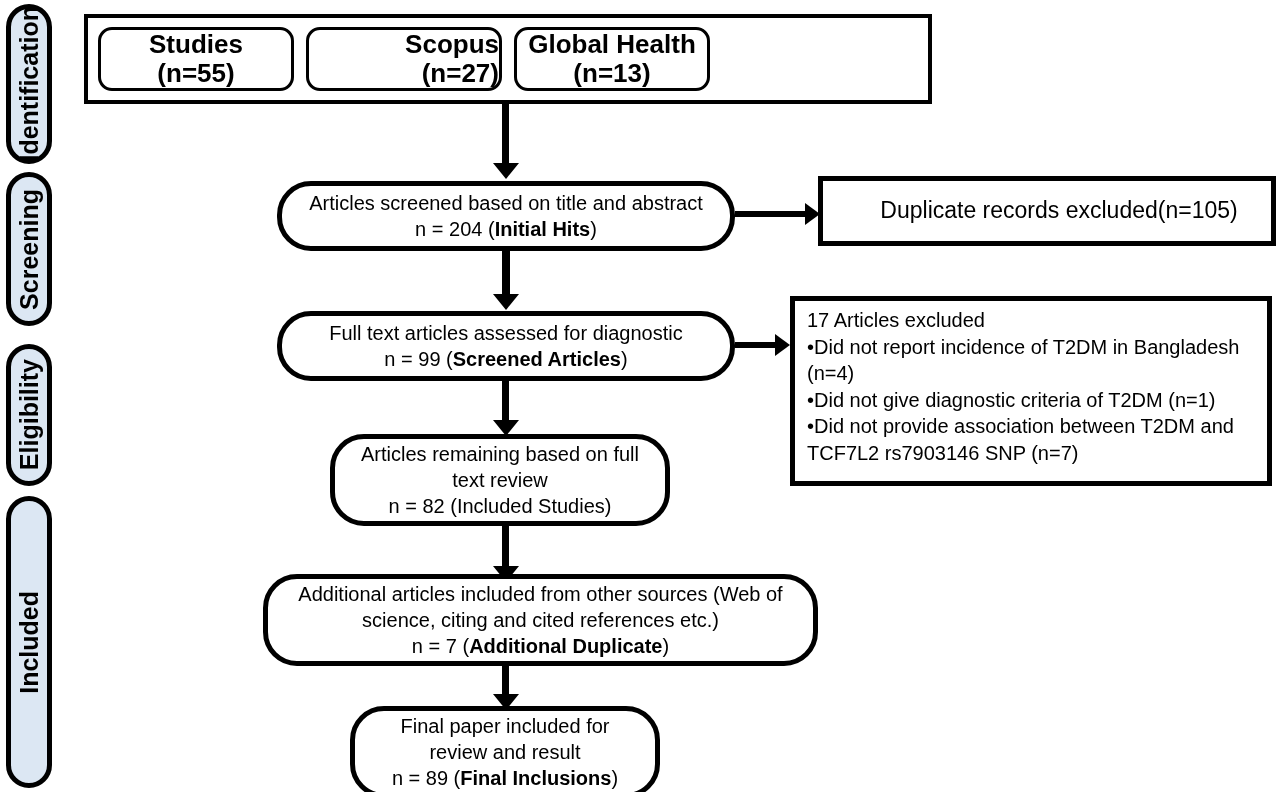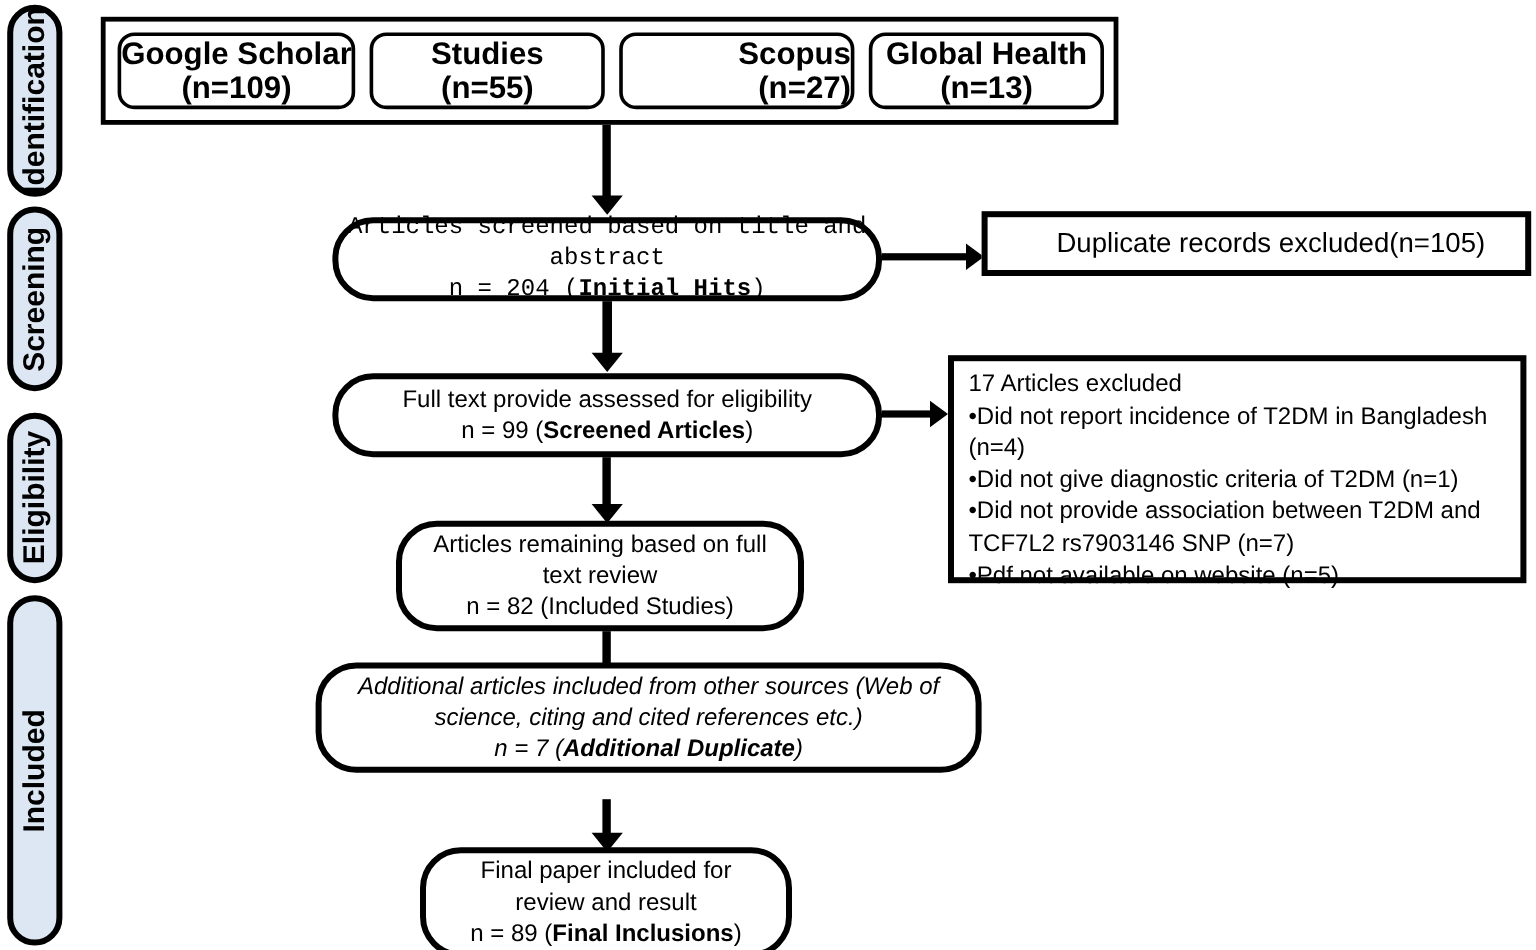--- a/index.html
+++ b/index.html
@@ -148,90 +148,85 @@
 </div>
 <div class="stage-pill" style="top:344px; height:142px;">
   <span>Eligibility</span>
 </div>
 <div class="stage-pill" style="top:496px; height:292px;">
   <span>Included</span>
 </div>
 
 <div class="ident-container">
   <div class="source-row">
-    <div class="source-box w1">
-      <div>Google Scholar</div>
-      <div>(n=109)</div>
-    </div>
     <div class="source-box w2">
       <div>Studies</div>
       <div>(n=55)</div>
     </div>
     <div class="source-box w3">
       <div>Scopus</div>
       <div>(n=27)</div>
     </div>
     <div class="source-box w4">
       <div>Global Health</div>
       <div>(n=13)</div>
     </div>
   </div>
 </div>
 
 <div class="v-line" style="left:502px; top:104px; height:60px;"></div>
 <div class="v-arrow" style="left:493px; top:163px;"></div>
 
-<div class="flow-box rounded" style="left:277px; top:181px; width:458px; height:70px;font-family:Liberation Mono, monospace;">
+<div class="flow-box rounded" style="left:277px; top:181px; width:458px; height:70px;">
   <div>Articles screened based on title and abstract</div>
   <div>
     <span>n = 204 (</span><b>Initial Hits</b><span>)</span>
   </div>
 </div>
 
 <div class="h-line" style="left:735px; top:211px; width:72px;"></div>
 <div class="h-arrow" style="left:805px; top:203px;"></div>
 
-<div class="flow-box sharp" style="left:818px; top:176px; width:458px; height:54px;padding-left:24px;">
+<div class="flow-box sharp" style="left:818px; top:176px; width:458px; height:70px;padding-left:24px;">
   <div style="font-size:23px;">Duplicate records excluded(n=105)</div>
 </div>
 
 <div class="v-line" style="left:502px; top:251px; width:8px; height:46px;"></div>
 <div class="v-arrow" style="left:493px; top:294px;"></div>
 
 <div class="flow-box rounded" style="left:277px; top:311px; width:458px; height:70px;">
-  <div>Full text provide assessed for eligibility</div>
+  <div>Full text articles assessed for diagnostic</div>
   <div>
     <span>n = 99 (</span><b>Screened Articles</b><span>)</span>
   </div>
 </div>
 
 <div class="h-line" style="left:735px; top:342px; width:42px;"></div>
 <div class="h-arrow" style="left:775px; top:334px;"></div>
 
 <div class="excl-box" style="left:790px; top:296px; width:482px; height:190px;">
   <div class="excl-title">17 Articles excluded</div>
   <div>•Did not report incidence of T2DM in Bangladesh (n=4)</div>
   <div>•Did not give diagnostic criteria of T2DM (n=1)</div>
   <div>•Did not provide association between T2DM and TCF7L2 rs7903146 SNP (n=7)</div>
-  <div>•Pdf not available on website (n=5)</div>
 </div>
 
 <div class="v-line" style="left:502px; top:381px; height:42px;"></div>
 <div class="v-arrow" style="left:493px; top:420px;"></div>
 
 <div class="flow-box rounded" style="left:330px; top:434px; width:340px; height:92px;">
   <div>Articles remaining based on full</div>
   <div>text review</div>
   <div>n = 82 (Included Studies)</div>
 </div>
 
 <div class="v-line" style="left:502px; top:526px; height:44px;"></div>
 <div class="v-arrow" style="left:493px; top:566px;"></div>
 
-<div class="flow-box rounded" style="left:263px; top:552px; width:555px; height:92px;font-style:italic;">
+<div class="flow-box rounded" style="left:263px; top:574px; width:555px; height:92px;">
   <div>Additional articles included from other sources (Web of</div>
   <div>science, citing and cited references etc.)</div>
   <div>
     <span>n = 7 (</span><b>Additional Duplicate</b><span>)</span>
   </div>
 </div>
 
 <div class="v-line" style="left:502px; top:666px; height:32px;"></div>
 <div class="v-arrow" style="left:493px; top:694px;"></div>
 

